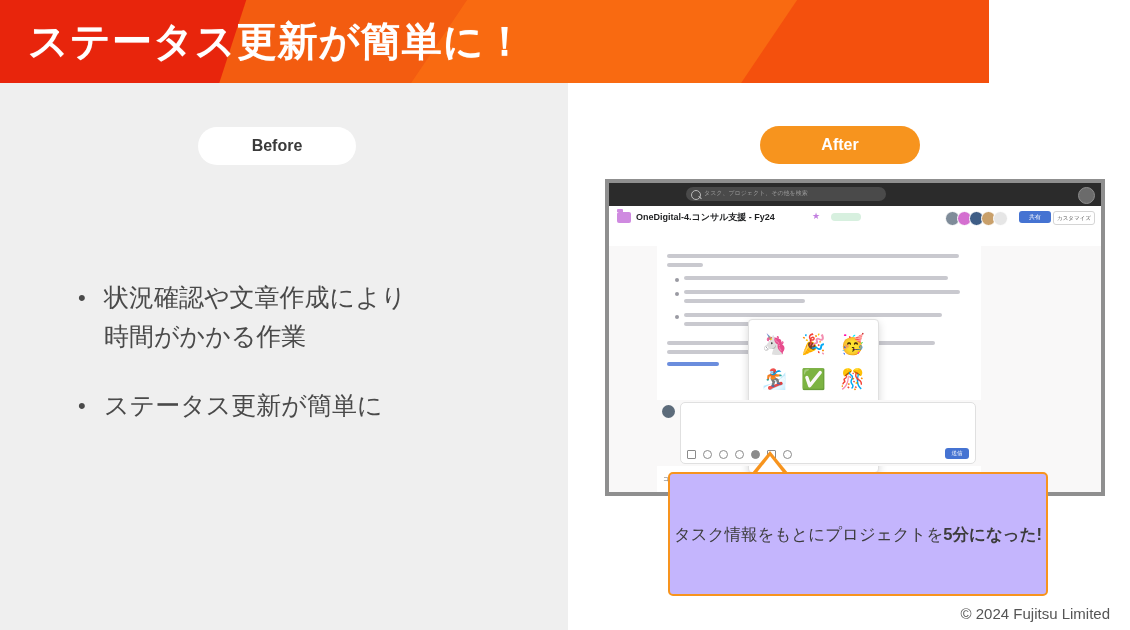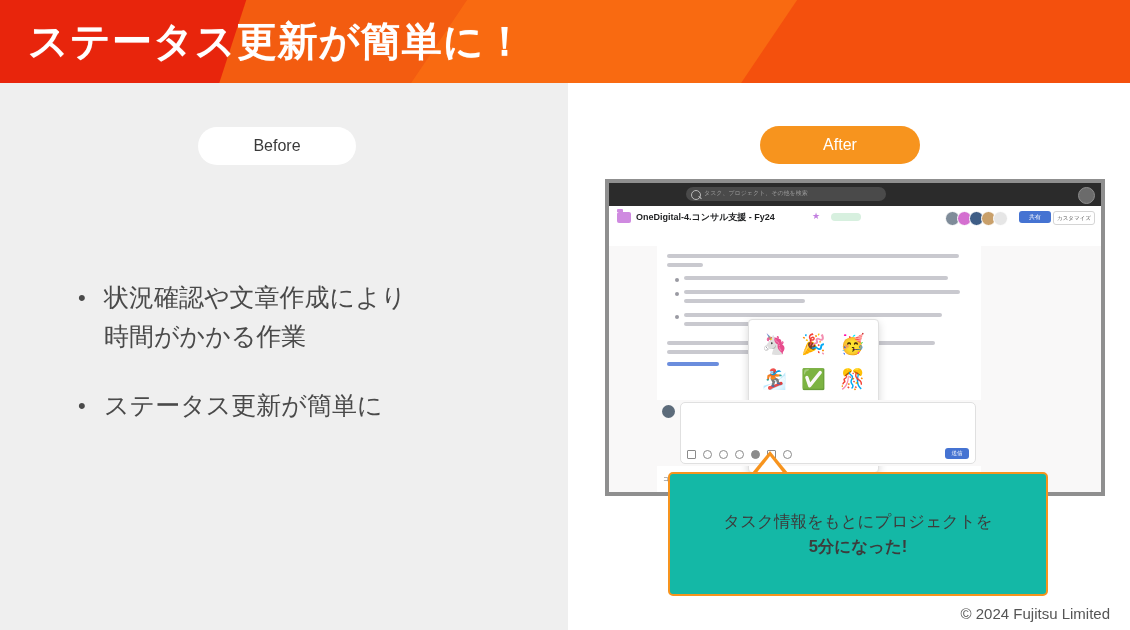--- a/index.html
+++ b/index.html
@@ -5,21 +5,21 @@
   html,body{margin:0;padding:0;}
   body{
     width:1130px;height:630px;position:relative;overflow:hidden;
     background:#ffffff;
     font-family:"Liberation Sans","DejaVu Sans",sans-serif;
     -webkit-font-smoothing:antialiased;
   }
 
   
   .header{
-    position:absolute;left:0;top:0;width:1130px;height:83px;overflow:hidden;
+    position:absolute;left:0;top:0;width:989px;height:83px;overflow:hidden;
     background:#f35c10;
   }
   .hdr-red{
     position:absolute;left:-120px;top:-40px;width:350px;height:180px;
     background:#e8250c;
     transform:skewX(-18deg);
   }
   .hdr-band1{
     position:absolute;left:430px;top:-60px;width:620px;height:230px;
     background:#f96a12;
@@ -57,21 +57,21 @@
     background:#efefef;
   }
   .pane-right{
     position:absolute;left:568px;top:83px;width:562px;height:547px;
     background:#ffffff;
   }
 
   
   .badge{
     position:absolute;border-radius:22px;
-    font-size:16px;font-weight:normal;text-align:center;
+    font-size:16px;font-weight:bold;text-align:center;
     line-height:38px;height:38px;
   }
   .badge-before{
     left:198px;top:127px;width:158px;
     background:#ffffff;color:#3a3a3a;
   }
   .badge-after{
     left:760px;top:126px;width:160px;
     background:#f7941e;color:#ffffff;
   }
@@ -232,23 +232,23 @@
   }
   .collab .me{background:#5c6b7a;}
   .collab-right{
     margin-left:auto;display:flex;align-items:center;gap:3px;
   }
   .collab-right b{display:block;width:6px;height:7px;background:#8b8b8b;border-radius:1px;}
 
   
   .callout{
     position:absolute;left:668px;top:472px;width:380px;height:124px;
-    background:#14b8a6;border:2px solid #f7941e;border-radius:5px;
+    background:#c4b5fd;border:2px solid #f7941e;border-radius:5px;
     box-sizing:border-box;
-    display:flex;flex-direction:column;align-items:center;justify-content:center;
+    display:flex;align-items:center;justify-content:center;
     color:#3c3c3c;
   }
   .callout .l1{font-size:16.5px;line-height:25px;}
   .callout .l2{font-size:16.5px;line-height:25px;font-weight:bold;}
   .tail-out{
     position:absolute;left:752px;top:451px;width:0;height:0;
     border-left:18px solid transparent;border-right:18px solid transparent;
     border-bottom:22px solid #f7941e;
   }
   .tail-in{

